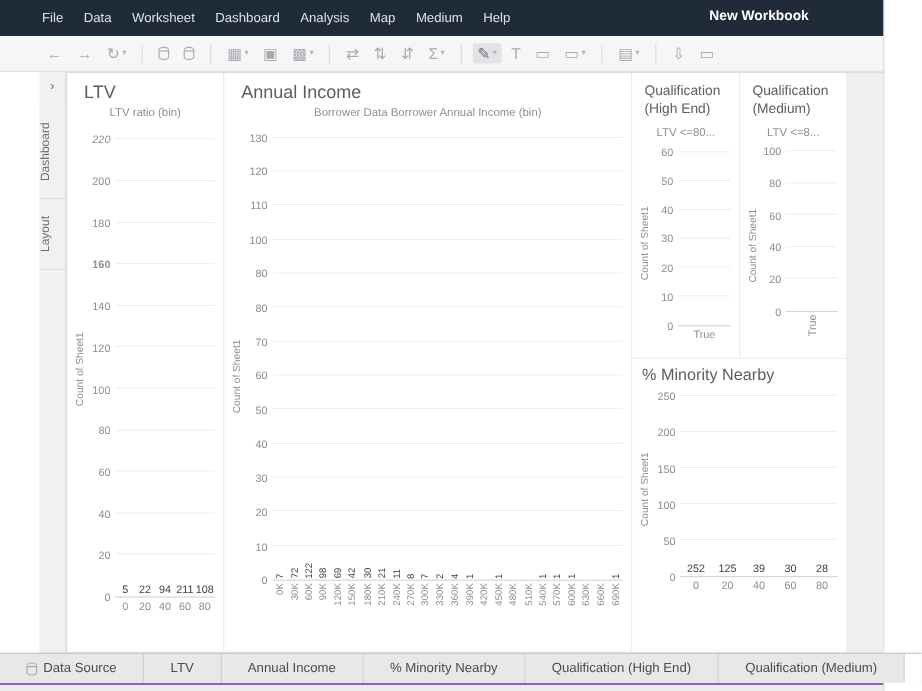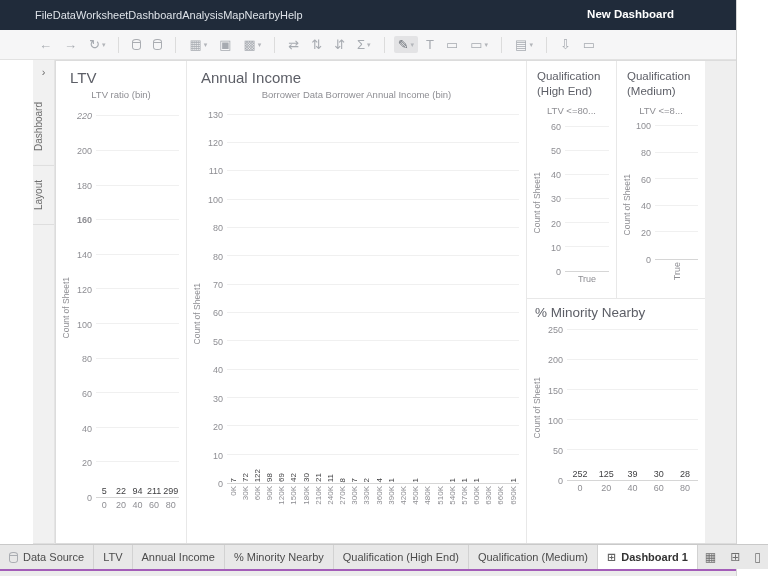--- a/index.html
+++ b/index.html
@@ -2,21 +2,21 @@
 <html><head>
 <meta charset="utf-8">
 <style>
   * { margin:0; padding:0; box-sizing:border-box; }
   html,body { width:768px; height:576px; background:#ffffff; overflow:hidden;
     font-family:"Liberation Sans","DejaVu Sans",sans-serif; }
   .app { width:737px; height:576px; border-right:1px solid #d5d5d5; background:#fff; }
 
   
   .menubar { height:30px; background:#202b3a; display:flex; align-items:center; padding-left:35px; position:relative; }
-  .menus { display:flex; }
+  .menus { display:flex; gap:17px; }
   .menu-item { font-size:11px; color:#dde2e8; cursor:default; }
   .wbtitle { position:absolute; right:62px; top:8px; font-size:11.5px; font-weight:bold; color:#ffffff; }
 
   
   .toolbar { height:30px; background:#f6f6f7; border-bottom:1px solid #e2e2e2; display:flex; align-items:center; padding-left:33px; }
   .tbtn { display:inline-flex; align-items:center; padding:2px 4px; margin:0 2px; color:#a7abb1; font-size:13px; line-height:1; border-radius:2px; }
   .tbtn.active { background:#e3e3e5; color:#6b7077; }
   .tbtn .caret { font-size:7px; margin-left:2px; color:#b2b5ba; }
   .tsep { width:1px; height:16px; background:#dcdcdc; margin:0 7px; }
   .cyl { width:9px; height:11px; border:1px solid #aaadb2; border-radius:4px/3px; position:relative; }
@@ -73,21 +73,21 @@
   .c-qhe .bar,.c-qmed .bar { width:46px; } .c-min .bar { width:25px; }
   .c-annual .blab { font-size:8px; }
   .c-annual .xrow { height:36px; font-size:8px; }
   .c-qmed .xrow { height:26px; }
   .c-qhe .ycol,.c-qmed .ycol { width:22px; }
 
   
   .tabrow { height:25px; display:flex; }
   .tabgutter { width:33px; background:#fff; }
   .tabbar { flex:1; background:#e8e8e8; border-top:1px solid #c9c9c9; display:flex; align-items:stretch; }
-  .stab { display:flex; align-items:center; gap:5px; padding:0 9px; font-size:11px; color:#4c4c4c;
+  .stab { display:flex; align-items:center; gap:5px; padding:0 22px; font-size:11px; color:#4c4c4c;
     border-right:1px solid #d2d2d2; white-space:nowrap; }
   .stab.active { background:#ffffff; font-weight:bold; color:#333; }
   .stab .gicon { font-size:11px; color:#666; }
   .tact { display:flex; align-items:center; padding:0 7px; font-size:12px; color:#6f6f6f; }
 
   .purple { height:2px; background:#a35db8; }
   .bottomstrip { height:5px; background:#ececec; }
 </style>
 </head>
 <body>
@@ -95,24 +95,24 @@
 <div class="app">
 
   <div class="menubar">
     <div class="menus" id="menus">
         <div class="menu-item">File</div>
         <div class="menu-item">Data</div>
         <div class="menu-item">Worksheet</div>
         <div class="menu-item">Dashboard</div>
         <div class="menu-item">Analysis</div>
         <div class="menu-item">Map</div>
-        <div class="menu-item">Nearby</div>
+        <div class="menu-item">Medium</div>
         <div class="menu-item">Help</div>
       </div>
-    <div class="wbtitle">New Dashboard</div>
+    <div class="wbtitle">New Workbook</div>
   </div>
 
   <div class="toolbar" id="toolbar">
       <div class="tbtn">
         <span>←</span>
       </div>
       <div class="tbtn">
         <span>→</span>
       </div>
       <div class="tbtn">
@@ -237,21 +237,21 @@
                   </div>
                   <div class="slot">
                     <div class="blab">94</div>
                     <div class="bar" style="height: 41.5929%; background: rgb(78, 121, 167);"></div>
                   </div>
                   <div class="slot">
                     <div class="blab">211</div>
                     <div class="bar" style="height: 93.3628%; background: rgb(78, 121, 167);"></div>
                   </div>
                   <div class="slot">
-                    <div class="blab">299</div>
+                    <div class="blab">108</div>
                     <div class="bar" style="height: 74.3363%; background: rgb(78, 121, 167);"></div>
                   </div>
                 </div>
                 <div class="xrow">
                   <div class="xl">
                     <span>0</span>
                   </div>
                   <div class="xl">
                     <span>20</span>
                   </div>

